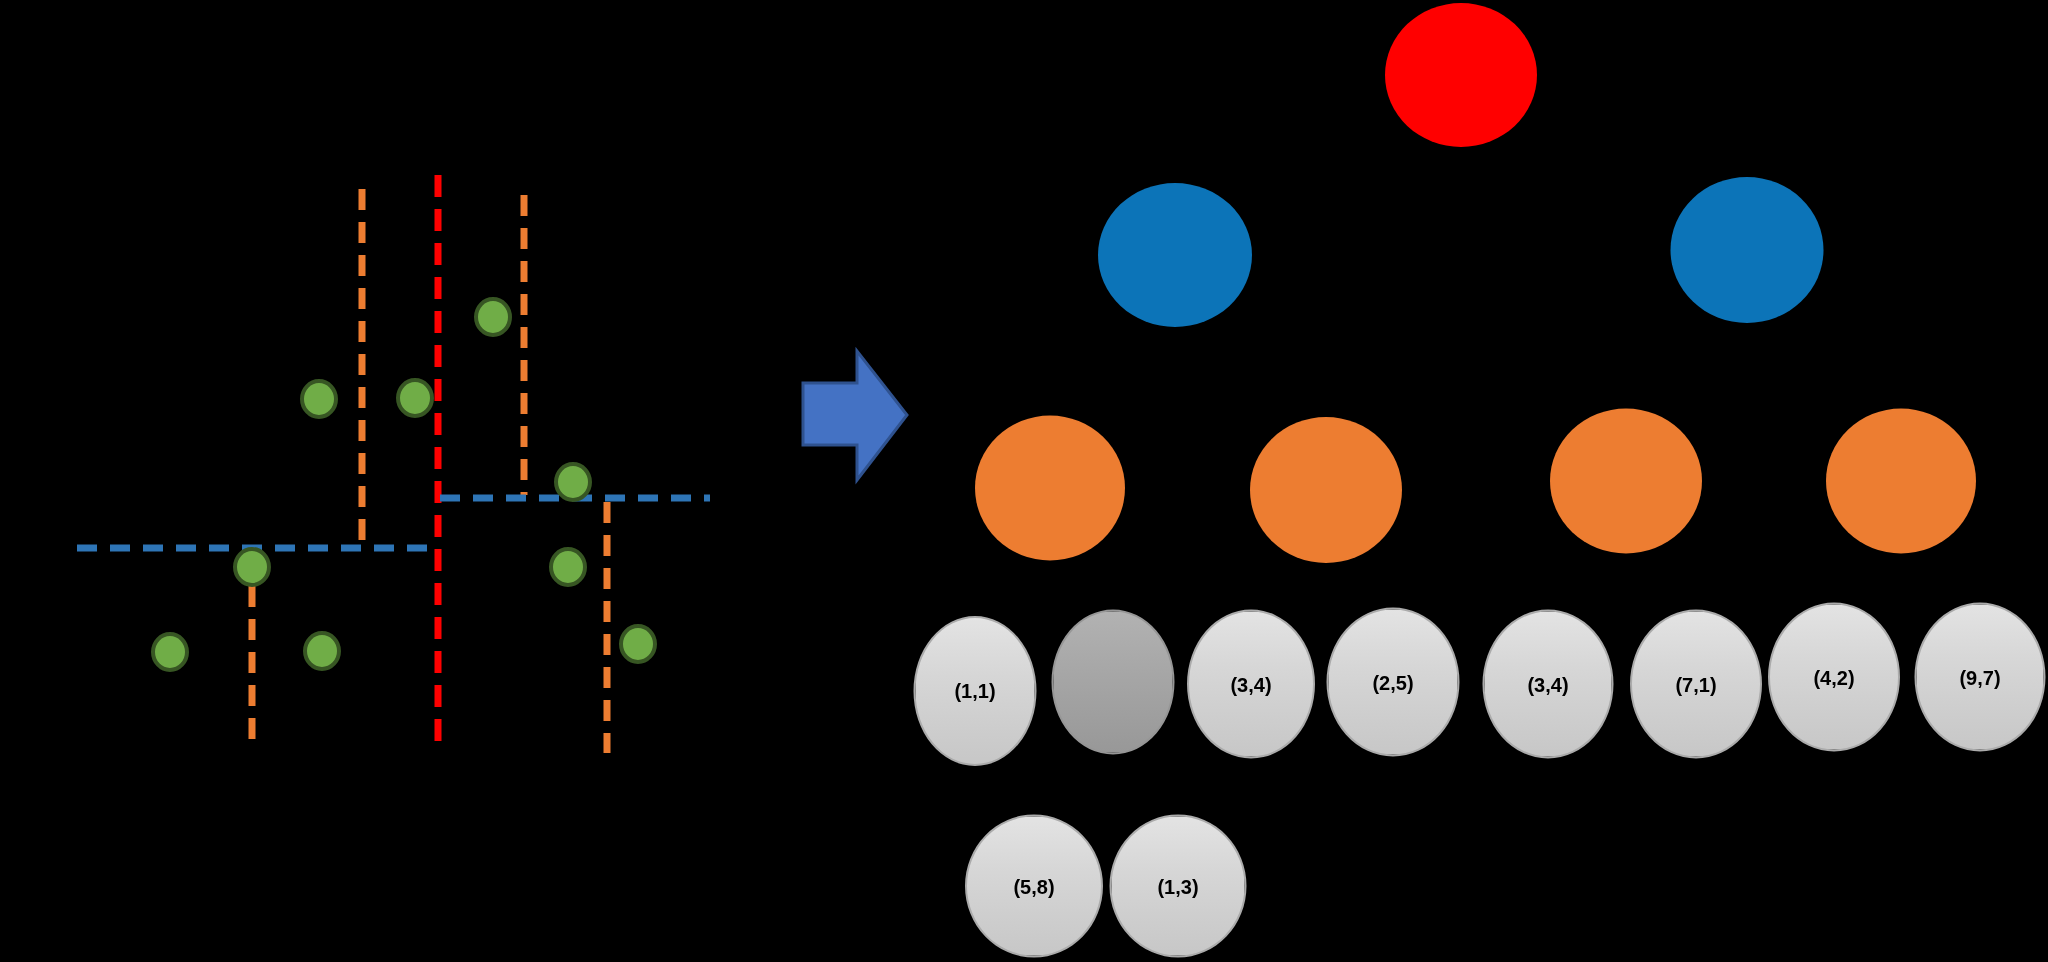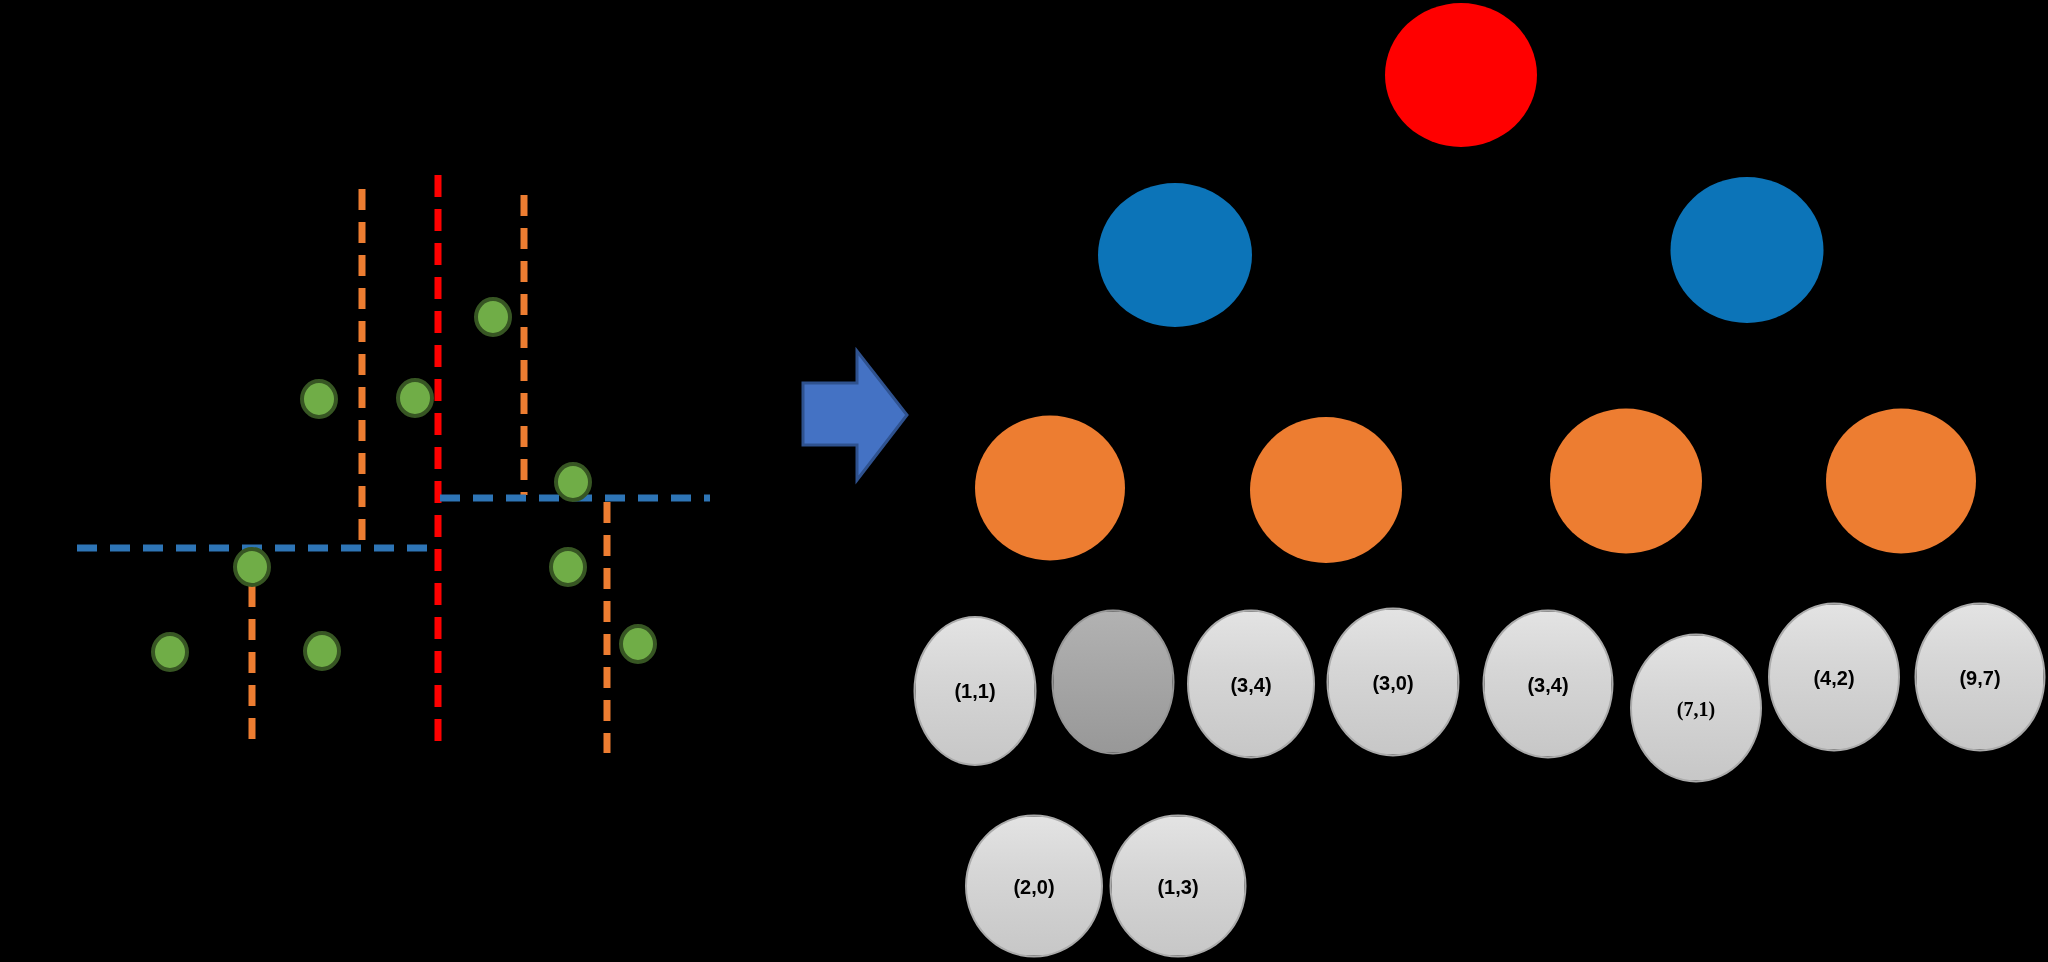--- a/index.html
+++ b/index.html
@@ -82,34 +82,34 @@
       <div class="tree-node depth2" style="left: 1626px; top: 481px; width: 152px; height: 145px;"></div>
       <div class="tree-node depth2" style="left: 1901px; top: 481px; width: 150px; height: 145px;"></div>
       <div class="tree-node leaf" style="left: 975px; top: 691px; width: 123px; height: 150px;">
         <span class="node-label">(1,1)</span>
       </div>
       <div class="tree-node leaf-dark" style="left: 1113px; top: 682px; width: 123px; height: 145px;"></div>
       <div class="tree-node leaf" style="left: 1251px; top: 684px; width: 128px; height: 149px;">
         <span class="node-label">(3,4)</span>
       </div>
       <div class="tree-node leaf" style="left: 1393px; top: 682px; width: 133px; height: 149px;">
-        <span class="node-label">(3,0)</span>
+        <span class="node-label">(2,5)</span>
       </div>
       <div class="tree-node leaf" style="left: 1548px; top: 684px; width: 131px; height: 149px;">
         <span class="node-label">(3,4)</span>
       </div>
-      <div class="tree-node leaf" style="left: 1696px; top: 708px; width: 132px; height: 149px; font-family: Liberation Serif, serif;">
+      <div class="tree-node leaf" style="left: 1696px; top: 684px; width: 132px; height: 149px;">
         <span class="node-label">(7,1)</span>
       </div>
       <div class="tree-node leaf" style="left: 1834px; top: 677px; width: 132px; height: 149px;">
         <span class="node-label">(4,2)</span>
       </div>
       <div class="tree-node leaf" style="left: 1980px; top: 677px; width: 131px; height: 149px;">
         <span class="node-label">(9,7)</span>
       </div>
       <div class="tree-node leaf" style="left: 1034px; top: 886px; width: 138px; height: 143px;">
-        <span class="node-label">(2,0)</span>
+        <span class="node-label">(5,8)</span>
       </div>
       <div class="tree-node leaf" style="left: 1178px; top: 886px; width: 137px; height: 143px;">
         <span class="node-label">(1,3)</span>
       </div>
     </div>
 </div>
 
 </body></html>

